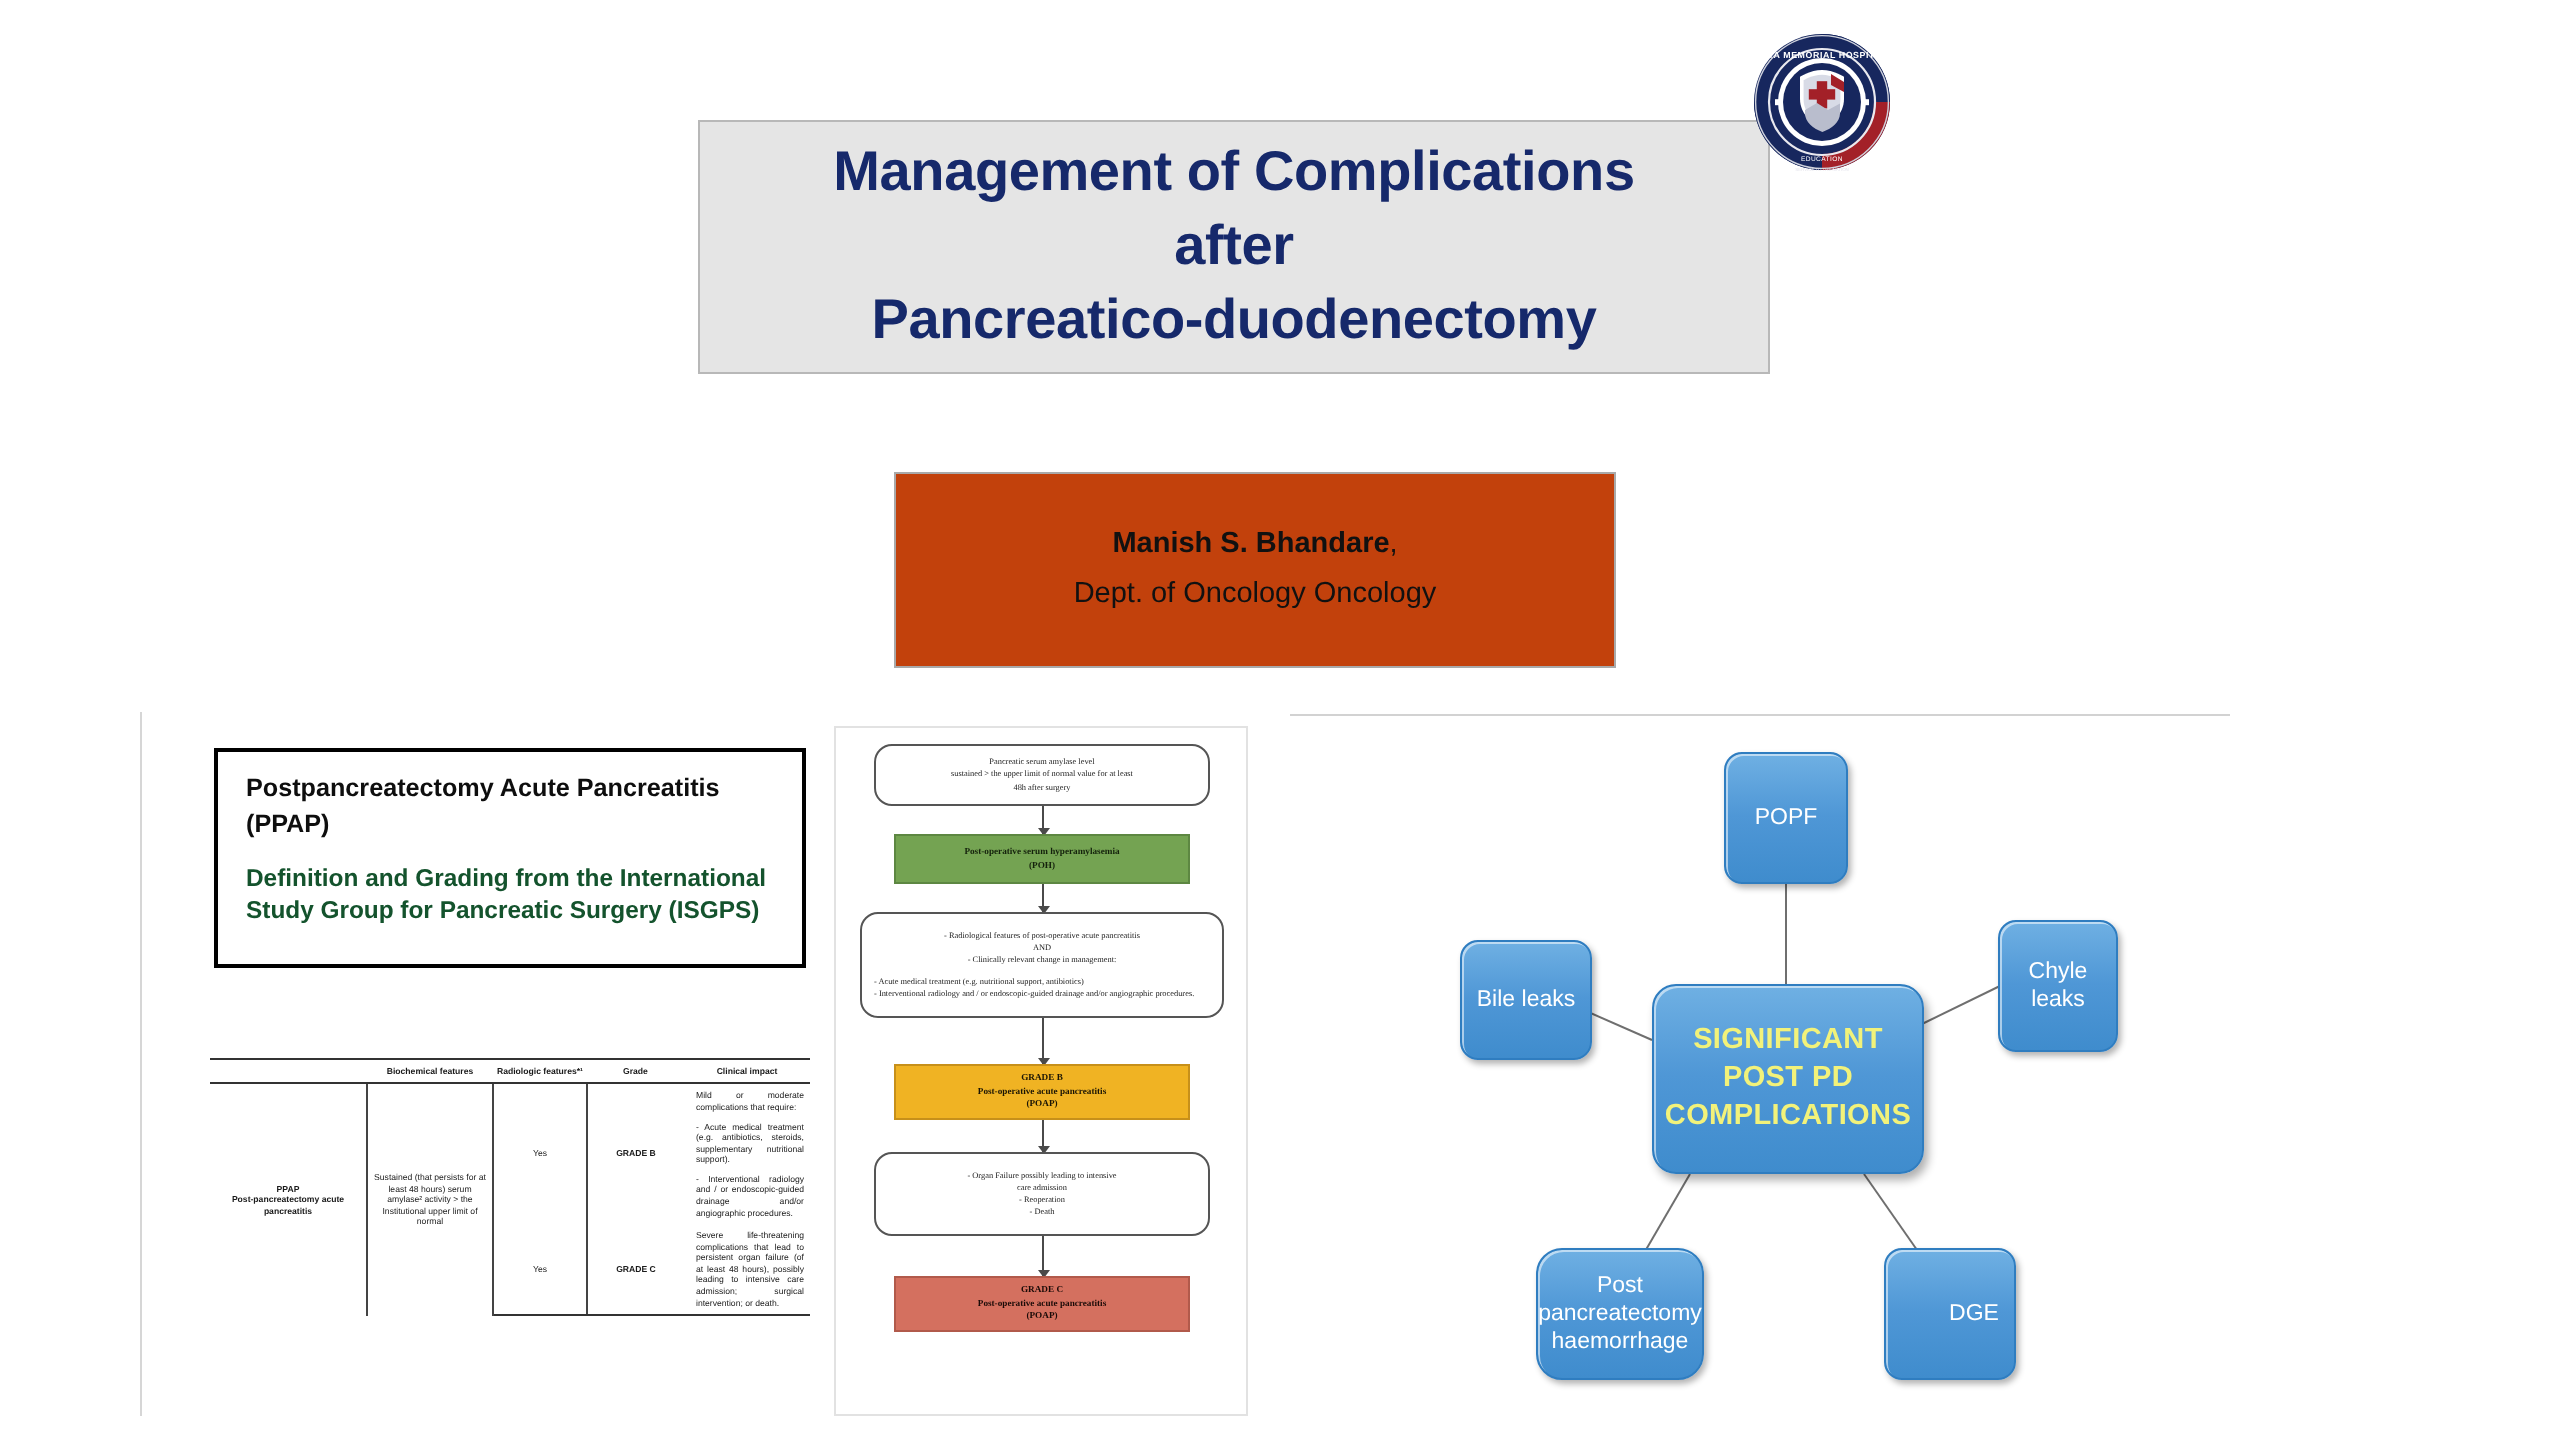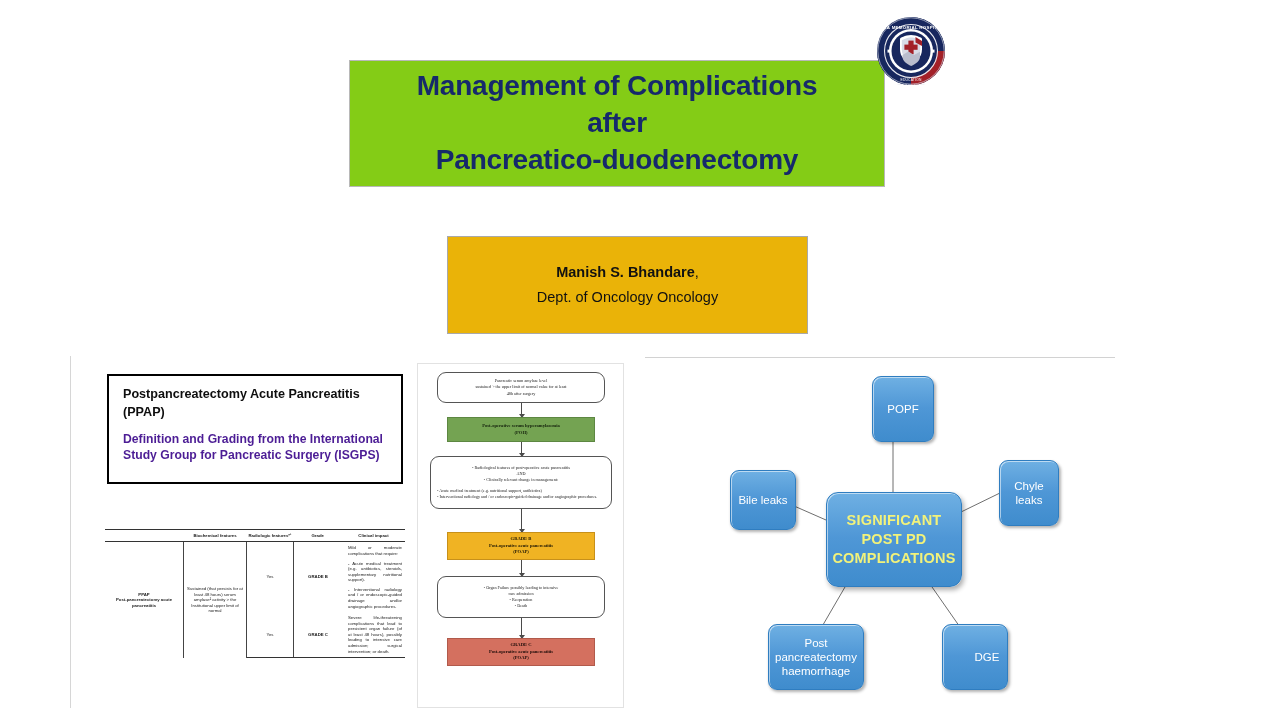--- a/index.html
+++ b/index.html
@@ -18,21 +18,21 @@
   }
 
   
   #title-box {
     position: absolute;
     left: 349px;
     top: 60px;
     width: 536px;
     height: 127px;
     border: 1px solid #b8b8b8;
-    background: #84cc16;
+    background: #e5e5e5;
     box-sizing: border-box;
     display: flex;
     align-items: center;
     justify-content: center;
   }
   #title-text {
     font-size: 28px;
     font-weight: bold;
     color: #16296b;
     text-align: center;
@@ -51,21 +51,21 @@
   }
 
   
   #author-box {
     position: absolute;
     left: 447px;
     top: 236px;
     width: 361px;
     height: 98px;
     border: 1px solid #a9a9a9;
-    background: #eab308;
+    background: #c2410c;
     box-sizing: border-box;
     display: flex;
     flex-direction: column;
     align-items: center;
     justify-content: center;
     gap: 1px;
   }
   #author-box .line {
     font-size: 14.5px;
     color: #111111;
@@ -99,21 +99,21 @@
   #ppap-def-box .hdr {
     font-size: 12.6px;
     font-weight: bold;
     color: #0e0e0e;
     line-height: 1.42;
     margin-bottom: 9px;
   }
   #ppap-def-box .sub {
     font-size: 12.2px;
     font-weight: bold;
-    color: #4c1d95;
+    color: #14532d;
     line-height: 1.33;
   }
 
   
   #ppap-table {
     position: absolute;
     left: 34px;
     top: 177px;
     width: 300px;
     border-collapse: collapse;
@@ -337,26 +337,26 @@
       <line x1="145" y1="150" x2="186" y2="168" stroke="#6f6f6f" stroke-width="1"></line>
       <line x1="321" y1="160" x2="362" y2="140" stroke="#6f6f6f" stroke-width="1"></line>
       <line x1="205" y1="235" x2="180" y2="278" stroke="#6f6f6f" stroke-width="1"></line>
       <line x1="292" y1="235" x2="322" y2="278" stroke="#6f6f6f" stroke-width="1"></line>
     </svg>
 
     <div class="node center" style="left:186px; top:140px; width:136px; height:95px;">SIGNIFICANT
 POST PD
 COMPLICATIONS</div>
 
-    <div class="node" style="left:232px; top:24px; width:62px; height:66px;">POPF</div>
+    <div class="node" style="left:222px; top:24px; width:62px; height:66px;">POPF</div>
 
     <div class="node" style="left:359px; top:108px; width:60px; height:66px;">Chyle
 leaks</div>
 
     <div class="node" style="left:302px; top:272px; width:66px; height:66px;padding-left:24px;">DGE</div>
 
-    <div class="node" style="left:128px; top:272px; width:96px; height:66px;">Post
+    <div class="node" style="left:128px; top:272px; width:84px; height:66px;border-radius:13px;">Post
 pancreatectomy
 haemorrhage</div>
 
     <div class="node" style="left:90px; top:118px; width:66px; height:60px;">Bile leaks</div>
   </div>
 </div>
 
 </body></html>

